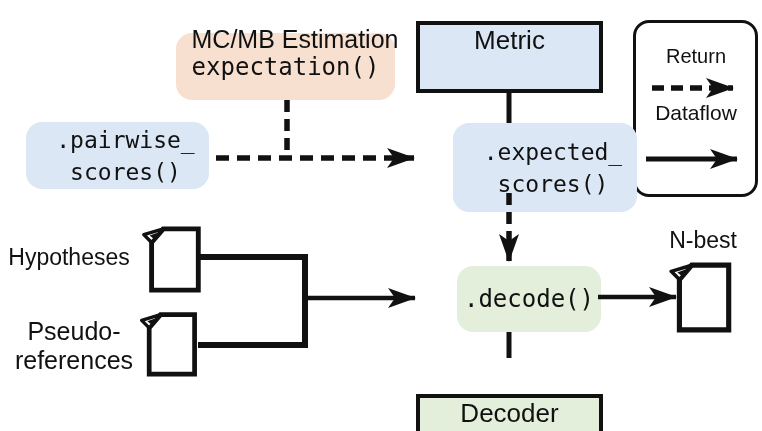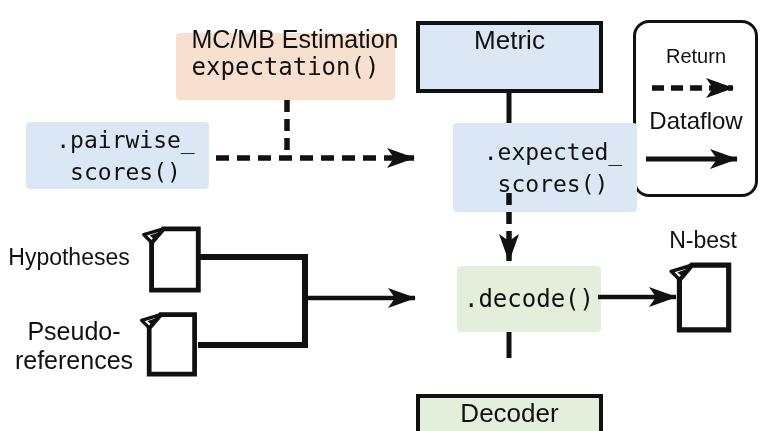--- a/index.html
+++ b/index.html
@@ -13,21 +13,21 @@
     position:relative;
     width:762px;height:431px;
     background:#ffffff;
     font-family:"Liberation Sans",sans-serif;
     color:var(--line);
     overflow:hidden;
   }
   .abs{position:absolute;box-sizing:border-box;}
   
   .softnode{
-    border-radius:4px;
+    border-radius:16px;
     display:flex;flex-direction:column;
     align-items:center;justify-content:center;
     font-family:"DejaVu Sans Mono","Liberation Mono",monospace;
     font-size:23px;line-height:32px;
     white-space:pre;z-index:2;
   }
   .peach{background:var(--estimation-fill);}
   .blue{background:var(--api-fill);padding-left:16px;}
   .green{background:var(--decoder-fill);}
   
@@ -39,21 +39,21 @@
   .label{z-index:3;text-align:center;}
   #title{left:150px;top:1px;width:290px;font-size:25px;margin-top:24px;}
   #hyp-label{left:-2px;top:244px;width:142px;font-size:23px;}
   #pseudo-label{left:4px;top:317px;width:140px;font-size:25px;line-height:29px;}
   #nbest-label{left:658px;top:227px;width:90px;font-size:23px;}
   #legend-box{
     left:633px;top:20px;width:125px;height:177px;
     border:3px solid var(--line);border-radius:16px;background:#fff;z-index:1;
   }
   #legend-return{left:636px;top:45px;width:120px;font-size:20px;}
-  #legend-dataflow{left:636px;top:107px;width:120px;font-size:24px;text-align:center;}
+  #legend-dataflow{left:636px;top:101px;width:120px;font-size:21px;text-align:center;}
   #expectation-node{left:176px;top:33px;width:219px;height:67px;font-size:24px;}
   #metric-node{left:416px;top:21px;width:187px;height:72px;background:var(--api-fill);}
   #pairwise-node{left:26px;top:122px;width:183px;height:67px;}
   #expected-node{left:417px;top:123px;width:184px;height:89px;margin-left:36px;}
   #decode-node{left:427px;top:266px;width:144px;height:66px;font-size:24px;margin-left:30px;}
   #decoder-node{left:416px;top:358px;width:187px;height:69px;background:var(--decoder-fill);margin-top:36px;}
   #connector-layer{left:0;top:0;width:762px;height:431px;z-index:4;pointer-events:none;}
   .stroke{stroke:var(--line);fill:none;}
   .fillink{fill:var(--line);}
   .docpage{fill:#ffffff;stroke:var(--line);}

